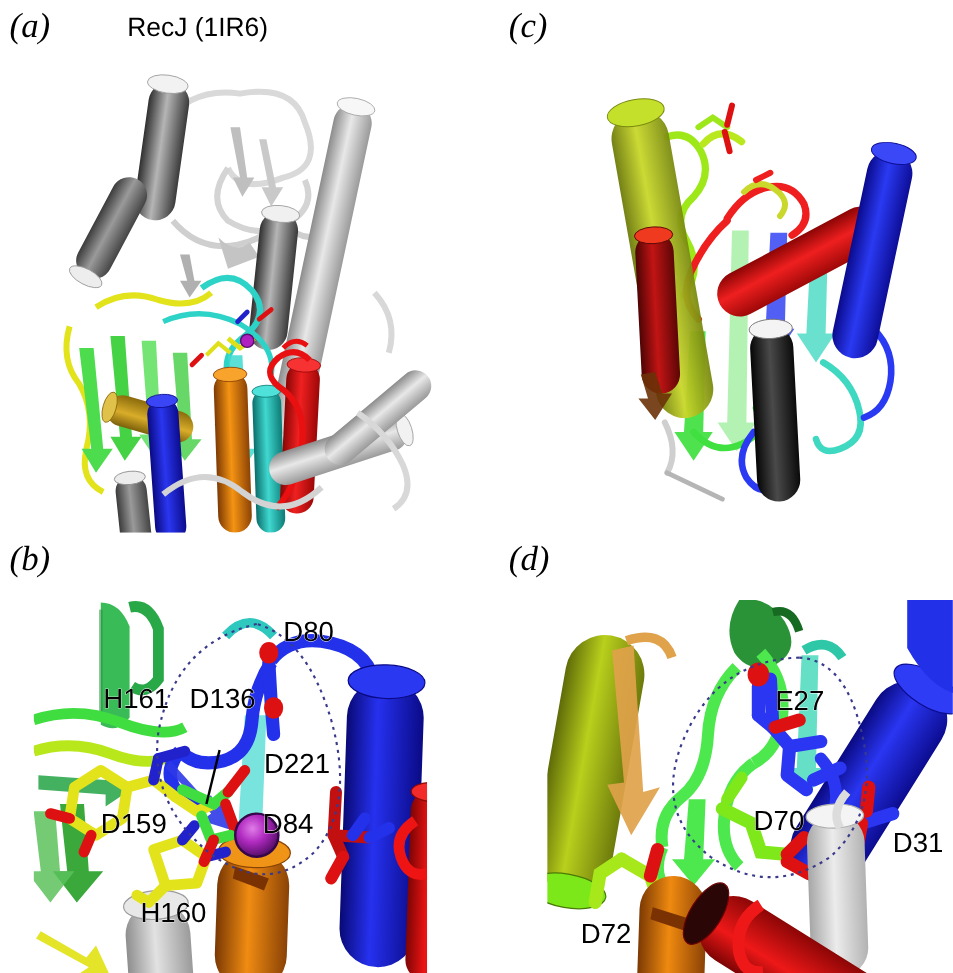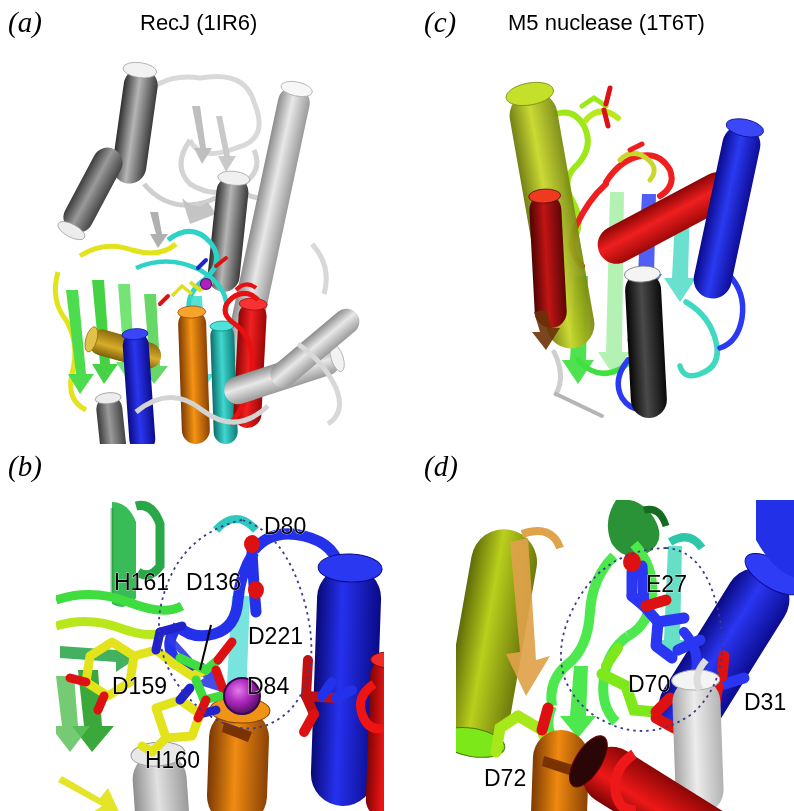--- a/index.html
+++ b/index.html
@@ -56,21 +56,21 @@
     stroke-width: 0.6px;
     paint-order: stroke fill;
   }
 </style>
 </head>
 <body>
 
 <div class="figure">
 
   <div class="panel-letter" style="left:8px; top:8px;">(a)</div>
-  <div class="panel-title" style="left:106px; top:12px;margin-left:34px;">RecJ (1IR6)</div>
+  <div class="panel-title" style="left:106px; top:12px;">RecJ (1IR6)</div>
 
   <div class="panel" style="left:40px; top:44px; width:340px; height:400px;">
     <svg width="340" height="400" viewBox="0 0 340 400" xmlns="http://www.w3.org/2000/svg">
       <defs>
         <linearGradient id="gGrey" x1="0" y1="0" x2="1" y2="0">
           <stop offset="0%" stop-color="#8c8c8c"></stop>
             <stop offset="45%" stop-color="#e8e8e8"></stop>
             <stop offset="100%" stop-color="#9a9a9a"></stop>
         </linearGradient>
         <linearGradient id="gDark" x1="0" y1="0" x2="1" y2="0">
@@ -205,21 +205,20 @@
         <g>
           <rect x="262" y="250" width="26" height="108" rx="13" fill="url(#gGrey)" transform="rotate(50 275 304)"></rect>
         </g>
         <path d="M258 300 Q284 318 296 344 Q306 368 288 380" fill="none" stroke="#d8d8d8" stroke-width="5"></path>
         <path d="M272 200 Q292 222 284 250" fill="none" stroke="#d8d8d8" stroke-width="5"></path>
       </g>
     </svg>
   </div>
 
   <div class="panel-letter" style="left:424px; top:8px;">(c)</div>
-  <div class="panel-title" style="left:508px; top:12px;">M5 nuclease (1T6T)</div>
 
   <div class="panel" style="left:470px; top:60px; width:300px; height:370px;">
     <svg width="300" height="370" viewBox="0 0 300 370" xmlns="http://www.w3.org/2000/svg">
       <defs>
         <linearGradient id="cOlive" x1="0" y1="0" x2="1" y2="0">
           <stop offset="0%" stop-color="#6d7a0a"></stop>
             <stop offset="45%" stop-color="#c9d82a"></stop>
             <stop offset="100%" stop-color="#7a8a10"></stop>
         </linearGradient>
         <linearGradient id="cGreenY" x1="0" y1="0" x2="1" y2="0">
@@ -297,21 +296,21 @@
         <path d="M134 50 L138 66" stroke="#dd1111" stroke-width="5" stroke-linecap="round"></path>
         <path d="M160 90 L172 84" stroke="#ef1f1f" stroke-width="5" stroke-linecap="round"></path>
       </g>
 
       <path d="M64 252 L70 272 L62 272 L76 290 L90 268 L82 268 L76 250 Z" fill="#6b3208" opacity="0.9"></path>
     </svg>
   </div>
 
   <div class="panel-letter" style="left:8px; top:452px;">(b)</div>
 
-  <div class="panel" style="left:56px; top:500px; width:328px; height:311px;">
+  <div class="panel" style="left:28px; top:500px; width:328px; height:311px;">
     <svg width="328" height="311" viewBox="0 0 328 311" xmlns="http://www.w3.org/2000/svg">
       <defs>
         <linearGradient id="bBlueCyl" x1="0" y1="0" x2="1" y2="0">
           <stop offset="0%" stop-color="#090975"></stop>
             <stop offset="40%" stop-color="#2631ef"></stop>
             <stop offset="100%" stop-color="#0a0a86"></stop>
         </linearGradient>
         <linearGradient id="bOrangeCyl" x1="0" y1="0" x2="1" y2="0">
           <stop offset="0%" stop-color="#7a3803"></stop>
             <stop offset="45%" stop-color="#f08c12"></stop>

